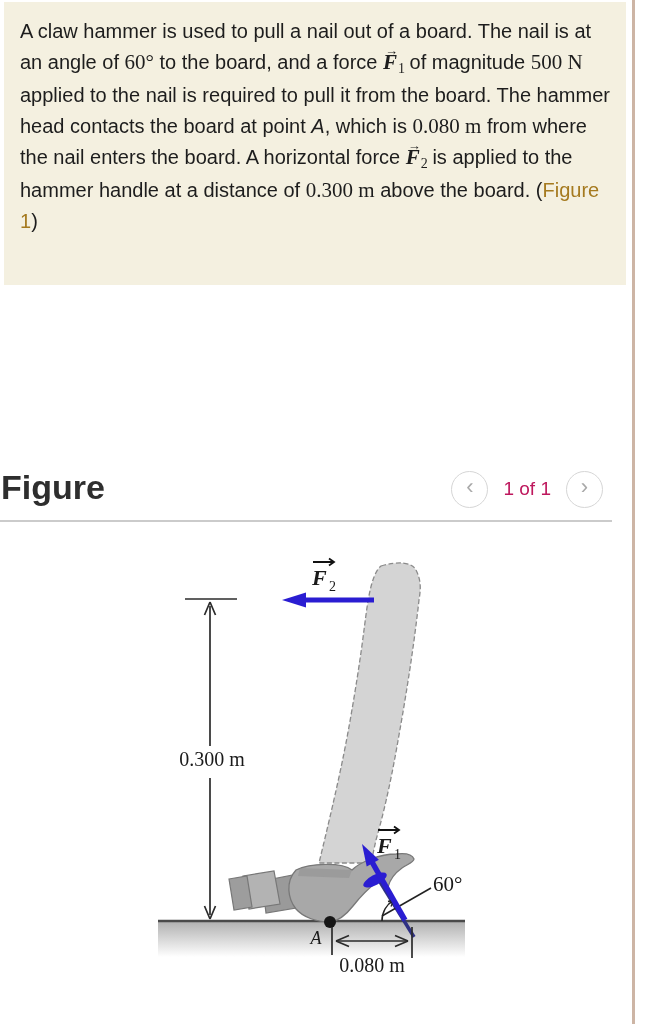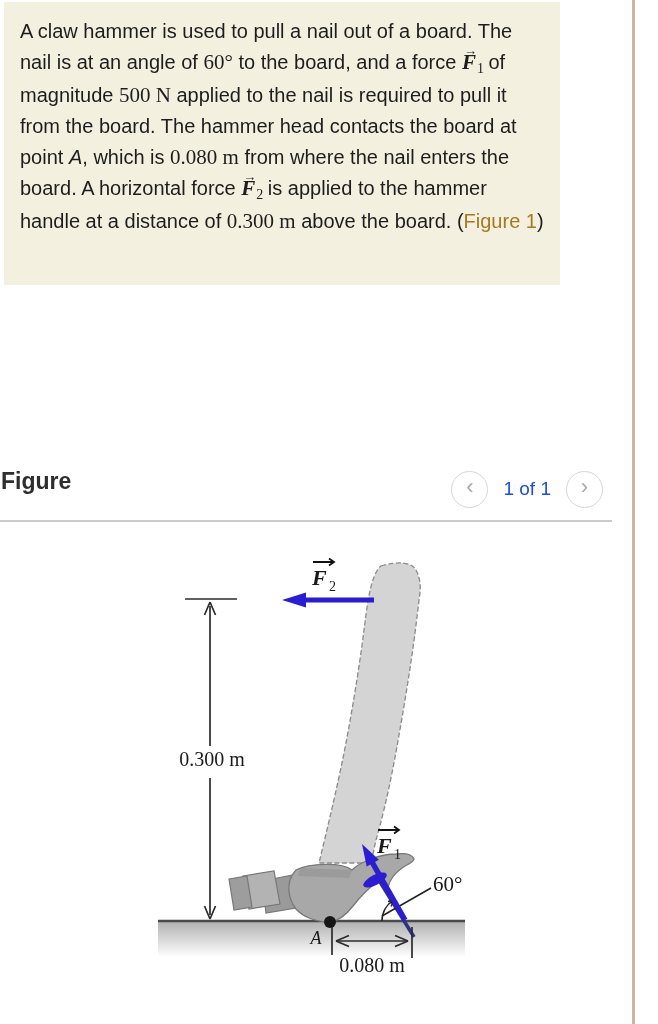--- a/index.html
+++ b/index.html
@@ -2,21 +2,21 @@
 <html><head>
 <meta charset="utf-8">
 <style>
   html,body{margin:0;padding:0;}
   body{
     width:658px;height:1024px;position:relative;overflow:hidden;
     background:#ffffff;font-family:"Liberation Sans",sans-serif;
   }
   
   .panel{
-    position:absolute;left:4px;top:2px;width:556px;height:283px;
+    position:absolute;left:4px;top:2px;width:622px;height:283px;
     box-sizing:border-box;background:#f4f0e0;
     padding:14px 15px 10px 16px;
   }
   .ptext{
     margin:0;font-size:20px;line-height:31px;color:#1d1d1d;
   }
   .math{
     font-family:"Liberation Serif","DejaVu Serif",serif;
     font-size:21px;white-space:nowrap;
   }
@@ -34,38 +34,38 @@
   }
   .msub{
     font-family:"Liberation Serif","DejaVu Serif",serif;
     font-size:14px;font-style:normal;font-weight:normal;
     position:relative;top:4px;left:1px;
   }
   .fig-link{color:#a57a1f;text-decoration:none;cursor:pointer;text-align:right;}
   
   .fig-title{
     position:absolute;left:1px;top:468px;margin:0;
-    font-size:23px;font-weight:bold;color:#2e2e2e;
+    font-size:34px;font-weight:bold;color:#2e2e2e;
   }
   .pager{
     position:absolute;top:470px;right:55px;height:38px;
     display:flex;align-items:center;
   }
   .pager-btn{
     width:37px;height:37px;border-radius:50%;
     border:1.5px solid #d6d6d6;background:#ffffff;
     display:flex;align-items:center;justify-content:center;
     padding:0;cursor:pointer;
   }
   .pager-btn span{
     color:#a9a9a9;font-size:22px;line-height:1;
     position:relative;top:-2px;
   }
   .pager-label{
-    font-size:19px;color:#1d4ed8;margin:0 15px;text-align:right;
+    font-size:19px;color:#be185d;margin:0 15px;text-align:right;
   }
   .divider{
     position:absolute;left:0;top:520px;width:612px;height:2px;
     background:#cbcbcb;
   }
   
   .tan-rule{
     position:absolute;left:632px;top:0;width:3px;height:1024px;
     background:#cdb5a5;
   }

